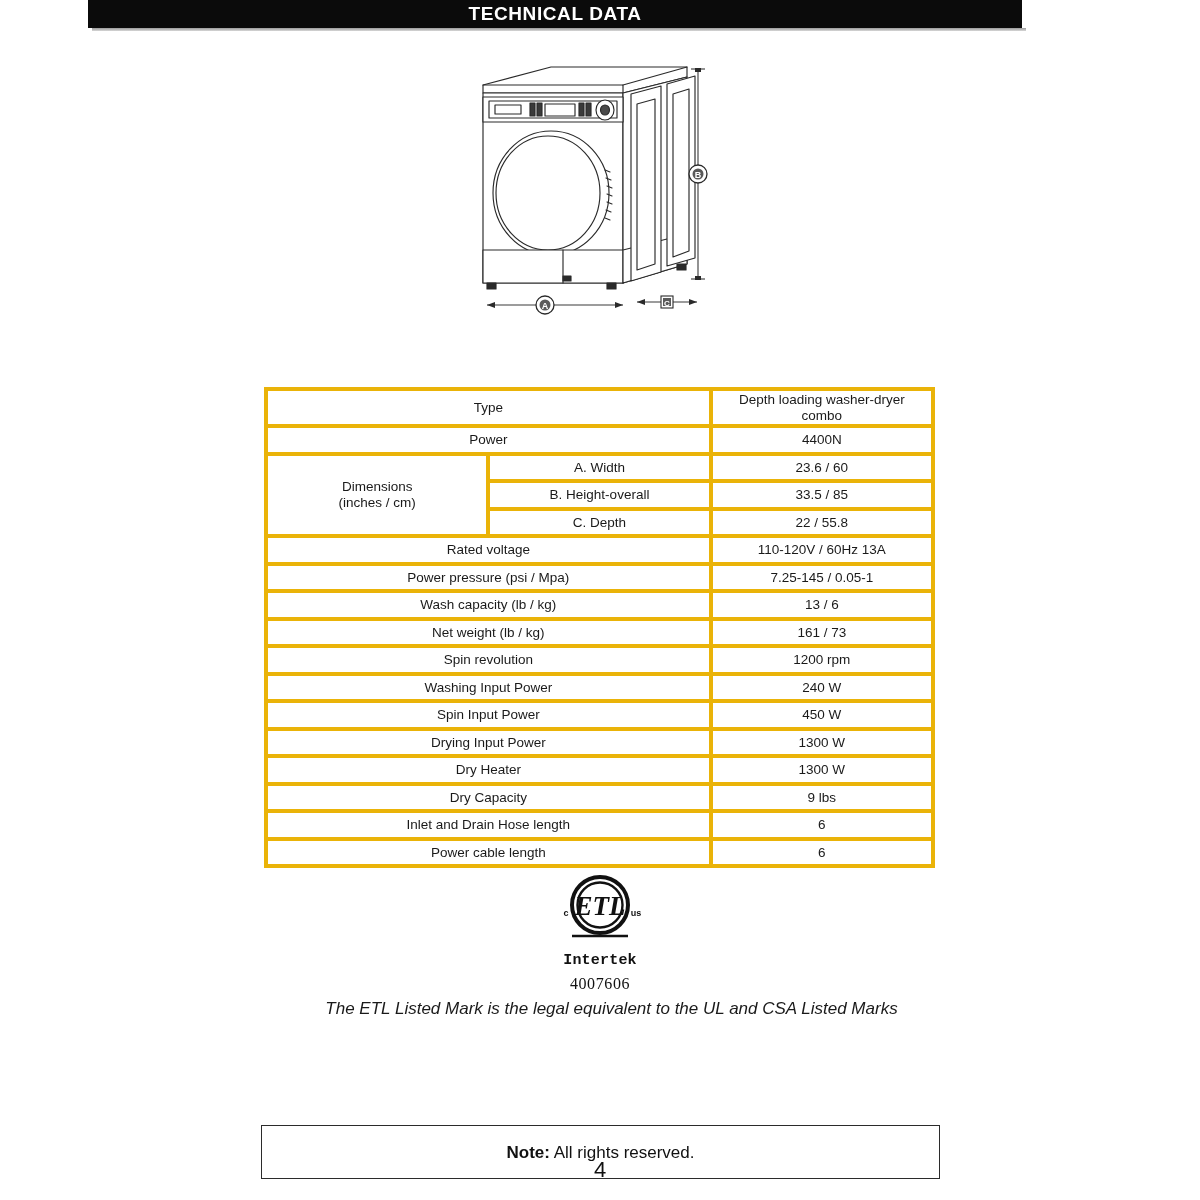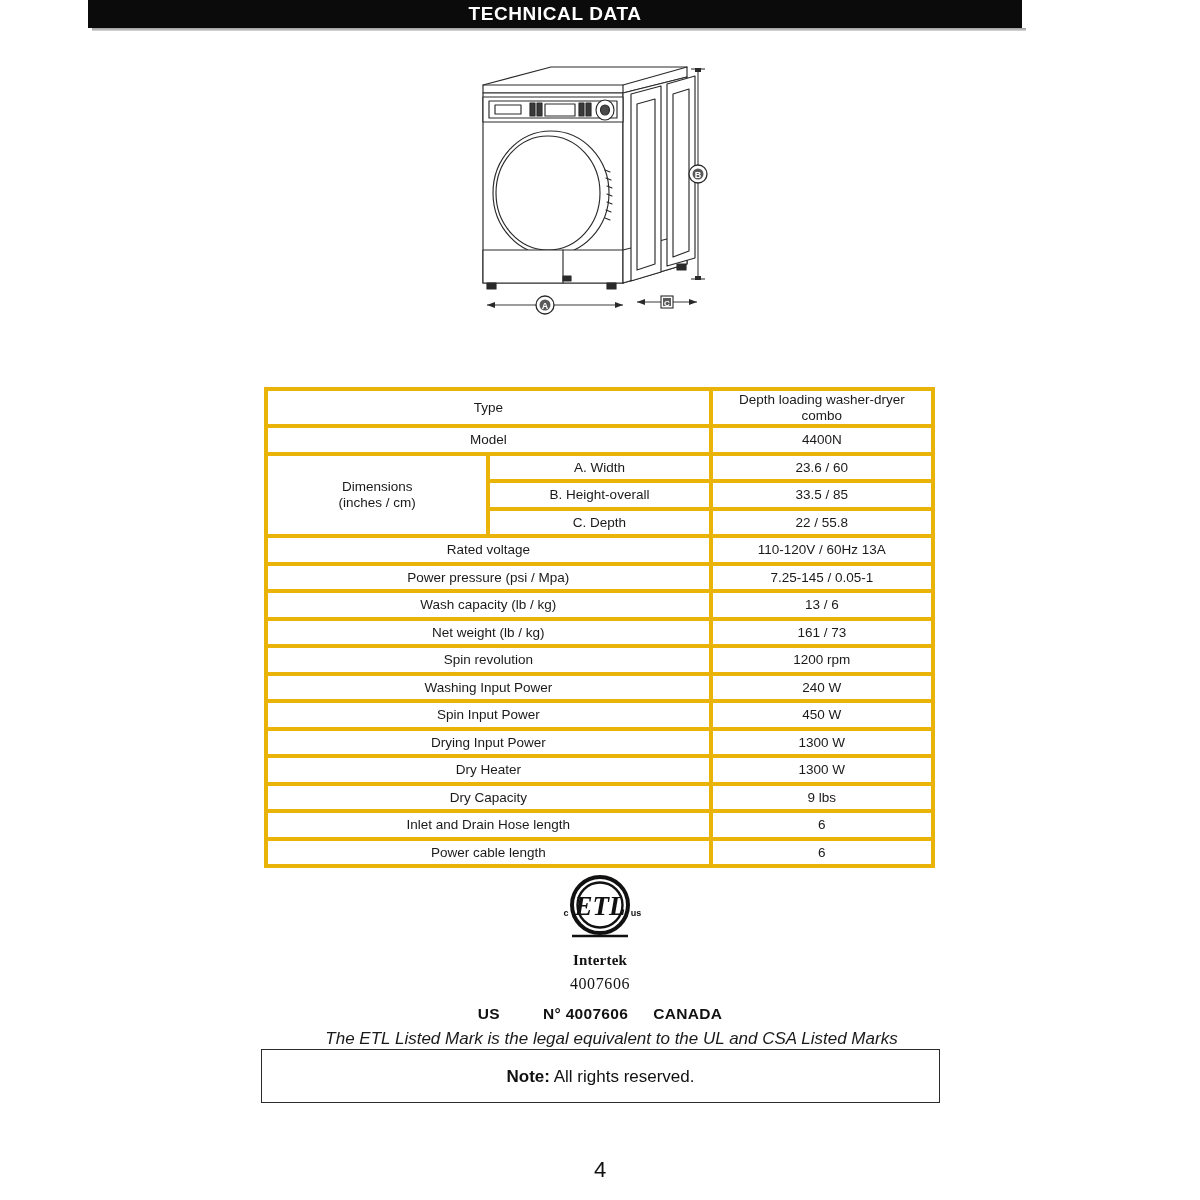--- a/index.html
+++ b/index.html
@@ -95,21 +95,21 @@
   }
   #etl-logo-wrap {
     display: inline-block;
     position: relative;
     width: 130px; height: 78px;
   }
   #etl-logo-wrap svg { display: block; }
   #etl-intertek {
     font-size: 15px;
     font-weight: bold;
-    font-family: Liberation Serif, serif;
+    font-family: Liberation Mono, monospace;
     letter-spacing: 0.2px;
     margin-top: -2px;
   }
   #etl-number {
     font-size: 16px;
     font-family: Liberation Serif, serif;
     letter-spacing: 0.6px;
     margin-top: 6px;
   }
   #etl-region-line {
@@ -126,21 +126,21 @@
     font-size: 17px;
     font-style: italic;
     font-family: "Liberation Sans", sans-serif;
     color: #1a1a1a;
     padding-left: 23px;
   }
 
   
   #note-box {
     position: absolute;
-    left: 261px; top: 1049px;
+    left: 261px; top: 1125px;
     width: 679px; height: 54px;
     border: 1px solid #2b2b2b;
     background: #ffffff;
     display: flex;
     flex-direction: column;
     align-items: center;
     justify-content: center;
     padding-top: 1px;
   }
   #note-line-1 {
@@ -265,21 +265,21 @@
   </div>
 
   <div id="spec-table-wrap">
     <table class="spec">
       <tbody>
         <tr>
           <td class="label-left" colspan="2">Type</td>
           <td class="value">Depth loading washer-dryer combo</td>
         </tr>
         <tr>
-          <td class="label-left" colspan="2">Model</td>
+          <td class="label-left" colspan="2">Power</td>
           <td class="value">4400N</td>
         </tr>
 
         <tr>
           <td class="dim-group" rowspan="3">
             <span>Dimensions</span><br>
             <span>(inches / cm)</span>
           </td>
           <td class="sub-label">A.  Width</td>
           <td class="value">23.6 / 60</td>
@@ -355,27 +355,20 @@
         <text x="65" y="43" font-family="Liberation Serif, serif" font-size="27" font-weight="bold" font-style="italic" fill="#111111" text-anchor="middle">ETL</text>
 
         <text x="31" y="44" font-family="Liberation Sans, sans-serif" font-size="9" font-weight="bold" fill="#111111" text-anchor="middle">c</text>
         <text x="101" y="44" font-family="Liberation Sans, sans-serif" font-size="9" font-weight="bold" fill="#111111" text-anchor="middle">us</text>
 
         <line x1="37" y1="64" x2="93" y2="64" stroke="#111111" stroke-width="2.4"></line>
       </svg>
     </div>
     <div id="etl-intertek">Intertek</div>
     <div id="etl-number">4007606</div>
-    <div id="etl-region-line">
-      <span>US</span>
-      <span class="sp-lg"></span>
-      <span>N° 4007606</span>
-      <span class="sp-sm"></span>
-      <span>CANADA</span>
-    </div>
     <div id="etl-equiv">The ETL Listed Mark is the legal equivalent to the UL and CSA Listed Marks</div>
   </div>
 
   <div id="note-box">
     <div id="note-line-1">
       <b>Note:</b><span> All rights reserved.</span>
     </div>
   </div>
 
   <div id="page-number">4</div>

